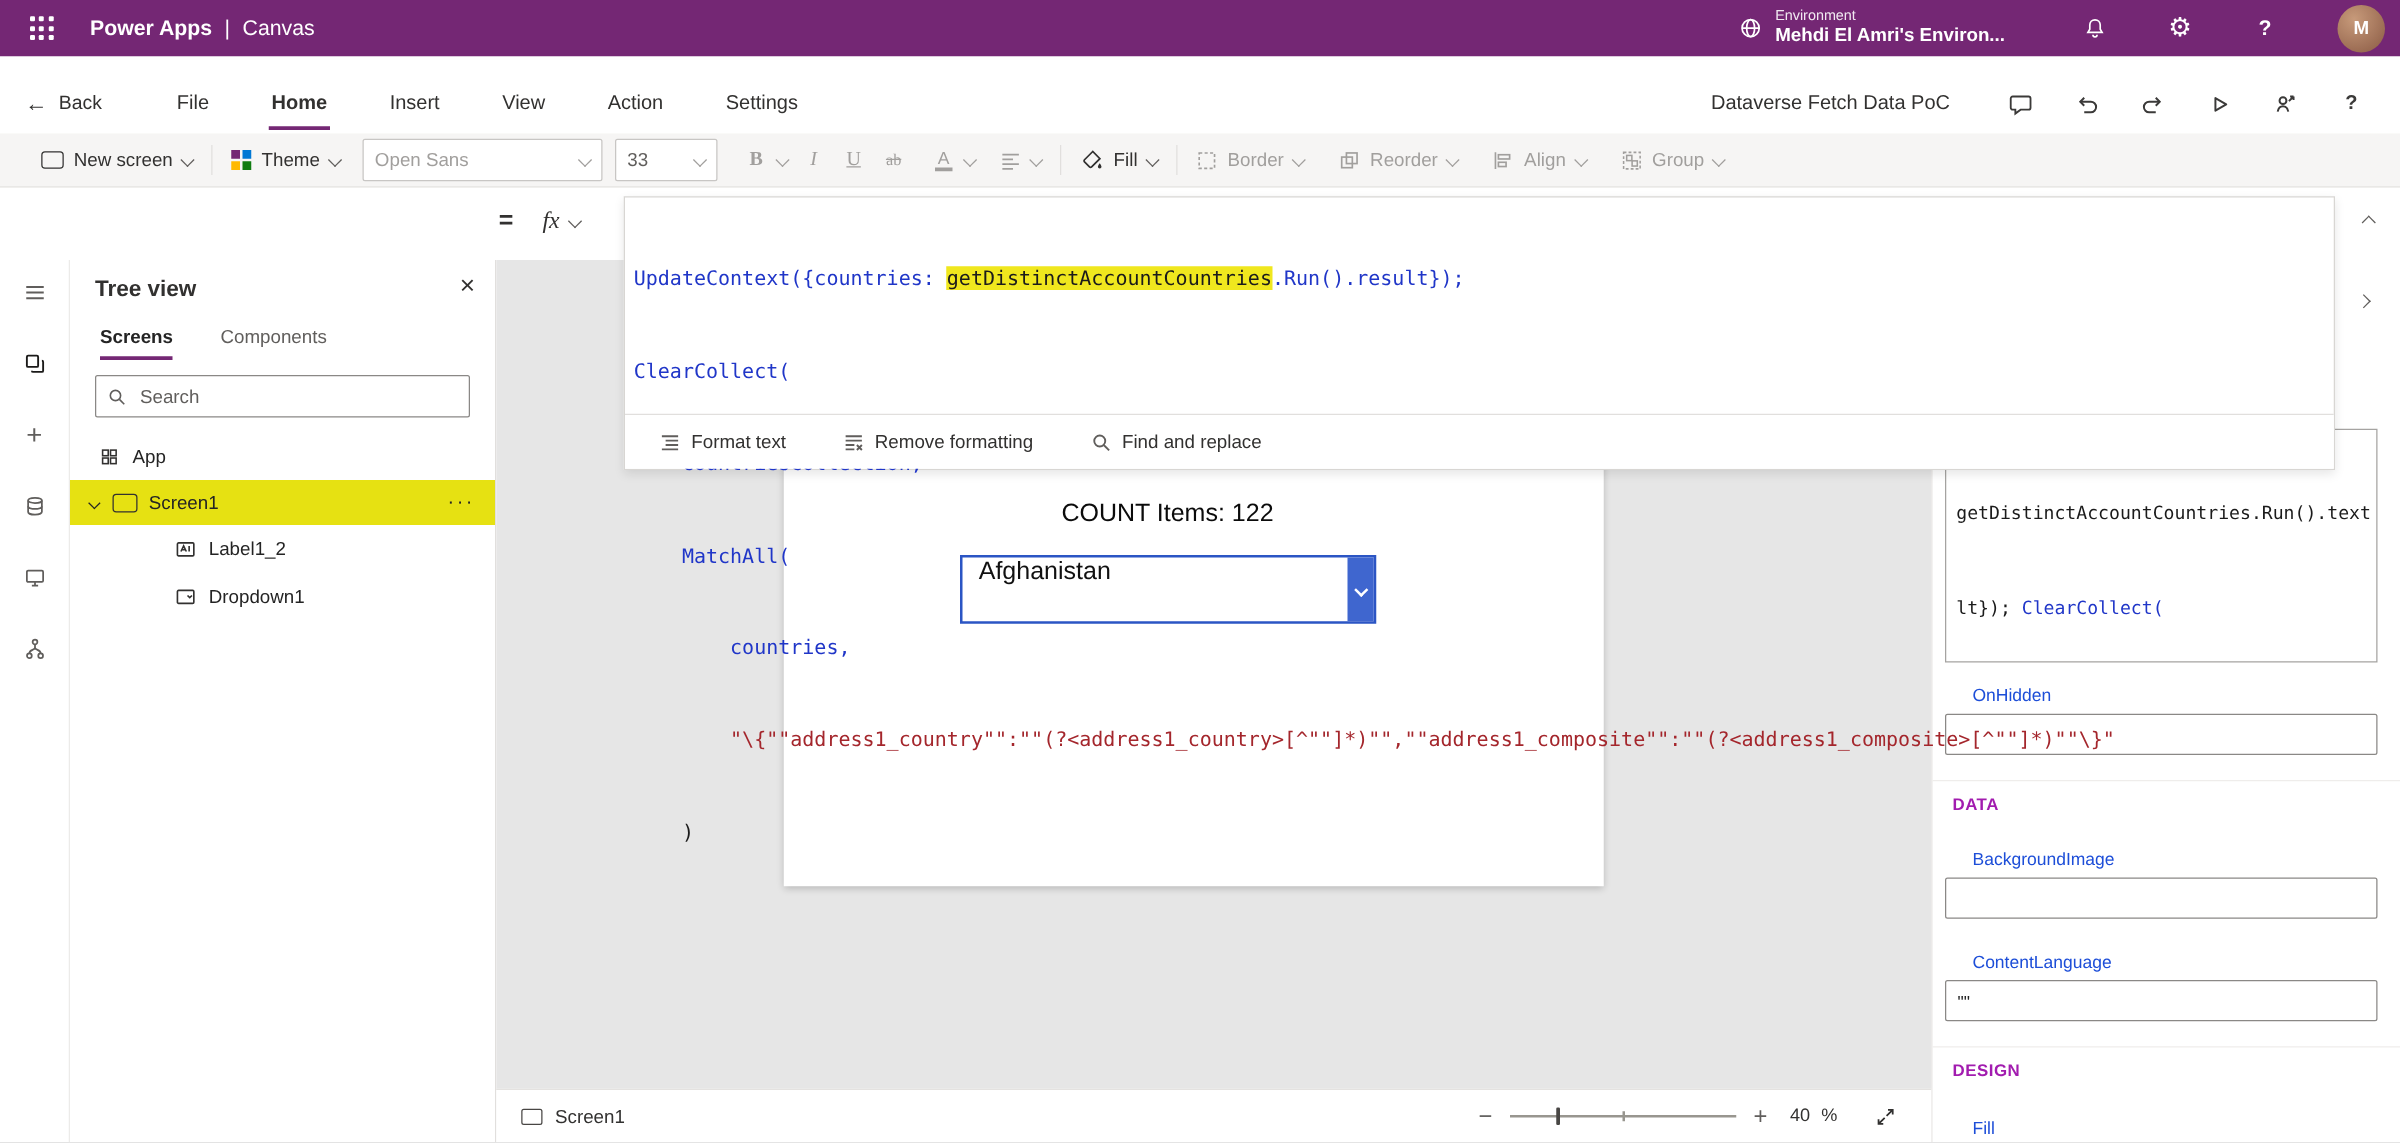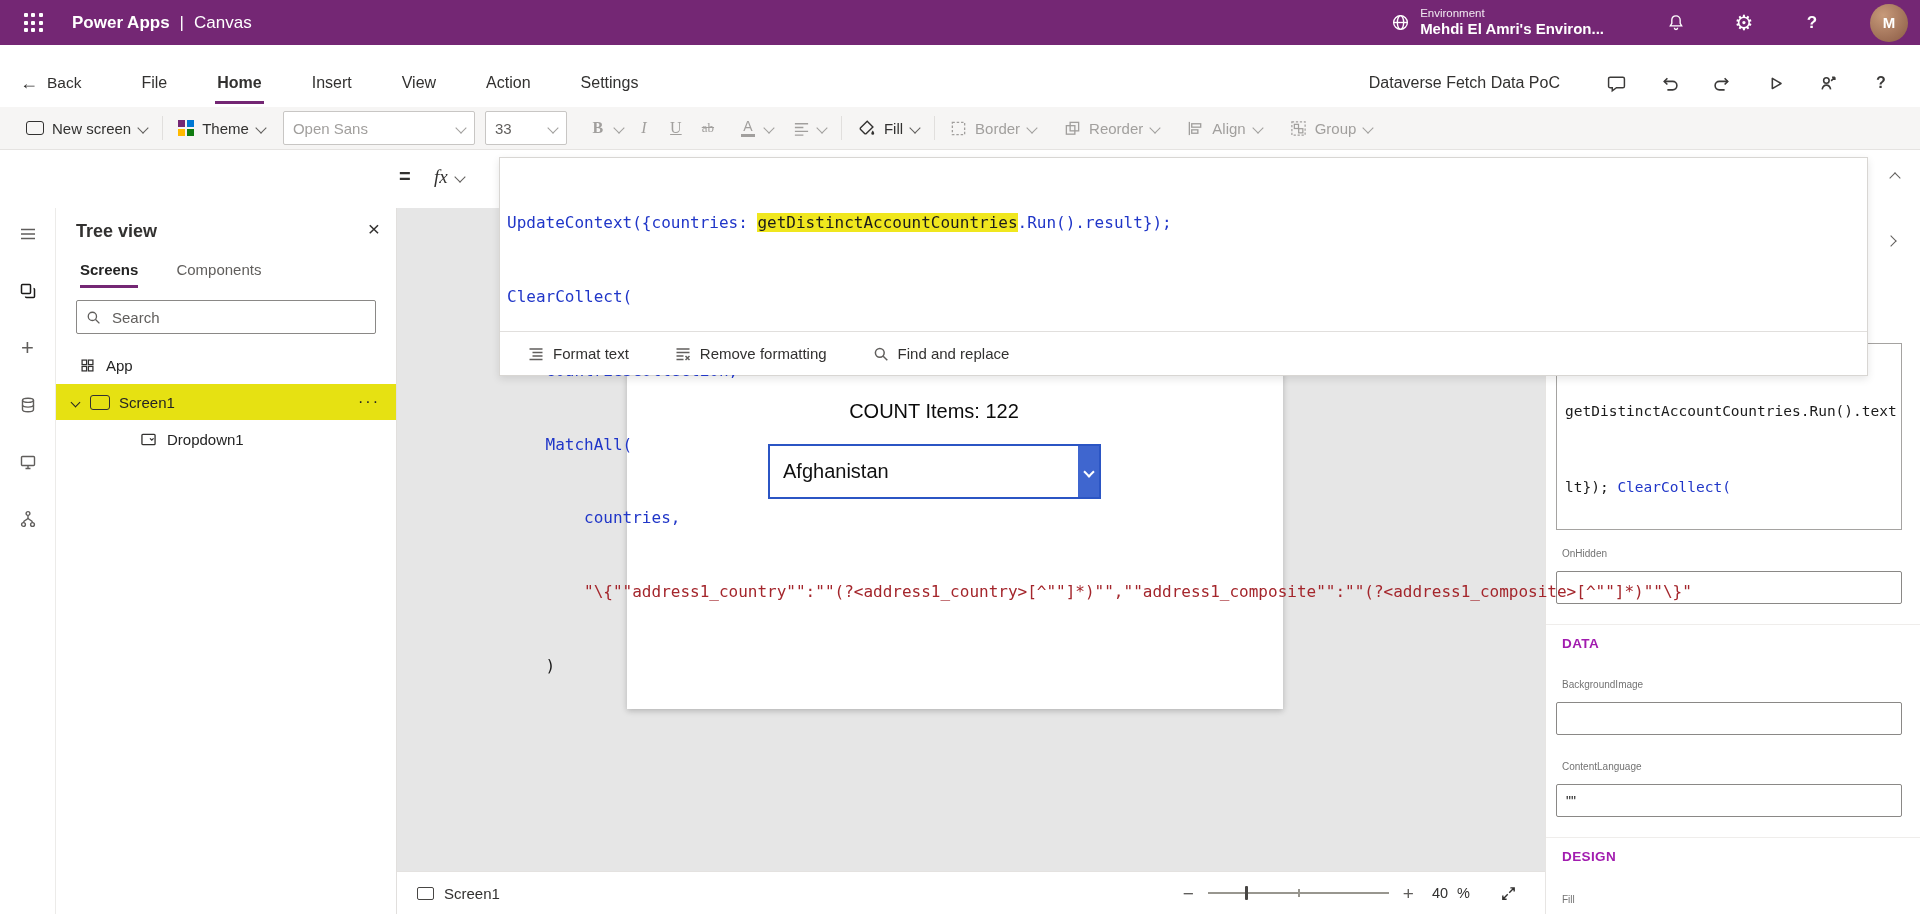--- a/index.html
+++ b/index.html
@@ -91,21 +91,21 @@
   .trow-screen{height:36px;background:#e6e112;padding-left:16px;gap:9px;position:relative;cursor:pointer;}
   .trow-screen .cv{width:6px;height:6px;color:#242424;margin-right:2px;}
   .more-dots{position:absolute;right:16px;top:50%;transform:translateY(-50%);font-size:16px;letter-spacing:2px;color:#242424;cursor:pointer;}
   .trow-child{padding-left:84px;gap:10px;cursor:pointer;}
   .ctl-rect{width:18px;height:13px;border:1.6px solid #323130;border-radius:3px;flex:none;}
 
   
   .canvas{position:absolute;left:397px;top:208px;right:0;bottom:0;background:#e6e6e6;z-index:1;}
   .artboard{position:absolute;left:230px;top:125px;width:656px;height:376px;background:#fff;box-shadow:0 2px 6px rgba(0,0,0,.22);}
   .count-label{position:absolute;left:307px;top:67px;transform:translateX(-50%);font-size:20px;color:#0b0b0b;white-space:nowrap;}
-  .dd-ctl{position:absolute;left:141px;top:111px;width:333px;height:55px;background:#fff;border:2px solid #2b55c4;box-sizing:border-box;display:flex;align-items:center;cursor:pointer;}
+  .dd-ctl{position:absolute;left:141px;top:111px;width:333px;height:55px;background:#fff;border:2px solid #2b55c4;box-sizing:border-box;display:flex;cursor:pointer;}
   .dd-text{padding-left:13px;font-size:20px;color:#111;}
   .dd-chev{position:absolute;right:0;top:0;bottom:0;width:21px;background:#3f66cf;display:flex;align-items:center;justify-content:center;color:#fff;}
   .dd-chev .cv{width:6px;height:6px;border-width:2px;}
 
   
   .statusbar{position:absolute;left:397px;right:375px;bottom:0;height:42px;background:#fff;border-top:1px solid #e4e2e0;display:flex;align-items:center;z-index:6;font-size:15px;}
   .sb-left{display:flex;align-items:center;gap:10px;padding-left:20px;}
   .mini-screen{width:15px;height:11px;border:1.6px solid #484644;border-radius:2px;}
   .sb-right{margin-left:auto;display:flex;align-items:center;padding-right:28px;gap:14px;color:#484644;}
   .zoom-sign{font-size:19px;line-height:1;cursor:pointer;color:#605e5c;}
@@ -113,21 +113,21 @@
   .slider .track{position:absolute;left:0;right:0;top:7px;height:2px;background:#98968f;}
   .slider .tick{position:absolute;left:50%;top:4px;width:1.5px;height:8px;background:#98968f;}
   .slider .thumb{position:absolute;left:37px;top:1px;width:3.5px;height:14px;background:#484644;border-radius:1px;}
   .zoom-val{display:flex;gap:9px;color:#323130;font-size:14.5px;margin-left:4px;}
   .fit-btn{margin-left:16px;color:#323130;cursor:pointer;}
 
   
   .props{position:absolute;left:1545px;top:208px;right:0;bottom:0;background:#fff;border-left:1px solid #e7e5e3;z-index:4;box-sizing:border-box;font-size:14px;}
   .pp-collapse{position:absolute;left:341px;top:24px;color:#605e5c;cursor:pointer;}
   .pp-code{position:absolute;left:10px;top:135px;width:346px;height:187px;border:1px solid #a5a3a1;background:#fff;box-sizing:border-box;padding:5px 8px;font-family:"DejaVu Sans Mono","Liberation Mono",monospace;font-size:14.5px;line-height:25.2px;overflow:hidden;white-space:pre;cursor:text;}
-  .pp-label{position:absolute;left:16px;color:#737373;font-size:10px;}
+  .pp-label{position:absolute;left:32px;color:#1d4ed8;font-size:14px;}
   .pp-input{position:absolute;left:10px;width:346px;height:33px;border:1px solid #8a8886;border-radius:2px;background:#fff;box-sizing:border-box;font-size:14px;padding:0 9px;font-family:inherit;color:#242424;outline:none;}
   .pp-section{position:absolute;left:16px;font-size:13.5px;font-weight:700;color:#a21caf;letter-spacing:.4px;}
   .pp-div{position:absolute;left:0;right:0;height:1px;background:#efedeb;}
 </style>
 </head>
 <body>
 
 <div class="app">
 
   <div class="topbar">
@@ -233,21 +233,21 @@
             </svg>
         </span>
       </div>
       <div class="mb-iconbtn">
         <span class="help-glyph" style="color:#3b3a39;font-size:16px;">?</span>
       </div>
     </div>
   </div>
 
   <div class="ribbon">
-    <div class="rb" style="margin-left:26px;">
+    <div class="rb" style="padding-left:33px;">
       <span class="new-screen-rect"></span>
       <span>New screen</span>
       <span class="cv" style="color:#605e5c;"></span>
     </div>
     <span class="vdiv"></span>
     <div class="rb">
       <span class="theme-swatch">
           <i style="background:#742774;"></i>
           <i style="background:#0078d4;"></i>
           <i style="background:#ffb900;"></i>
@@ -477,20 +477,29 @@
       <div class="trow trow-screen">
         <span class="cv"></span>
         <span class="ctl-rect"></span>
         <span>Screen1</span>
         <span class="more-dots">···</span>
       </div>
       <div class="trow trow-child">
         <span>
           <svg width="17" height="15" viewBox="0 0 18 16" fill="none" stroke="#323130" stroke-width="1.4">
               <rect x="2" y="2.5" width="14" height="11" rx="1"></rect>
+              <path d="M5 9.8 7.3 5l2.3 4.8M5.7 8.3h3.2M12 5.2v4.6"></path>
+            </svg>
+        </span>
+        <span>Label1_2</span>
+      </div>
+      <div class="trow trow-child">
+        <span>
+          <svg width="17" height="15" viewBox="0 0 18 16" fill="none" stroke="#323130" stroke-width="1.4">
+              <rect x="2" y="2.5" width="14" height="11" rx="1"></rect>
               <path d="M10.6 6.8l1.9 1.9 1.9-1.9"></path>
             </svg>
         </span>
         <span>Dropdown1</span>
       </div>
     </div>
   </div>
 
   <div class="canvas">
     <div class="artboard">

